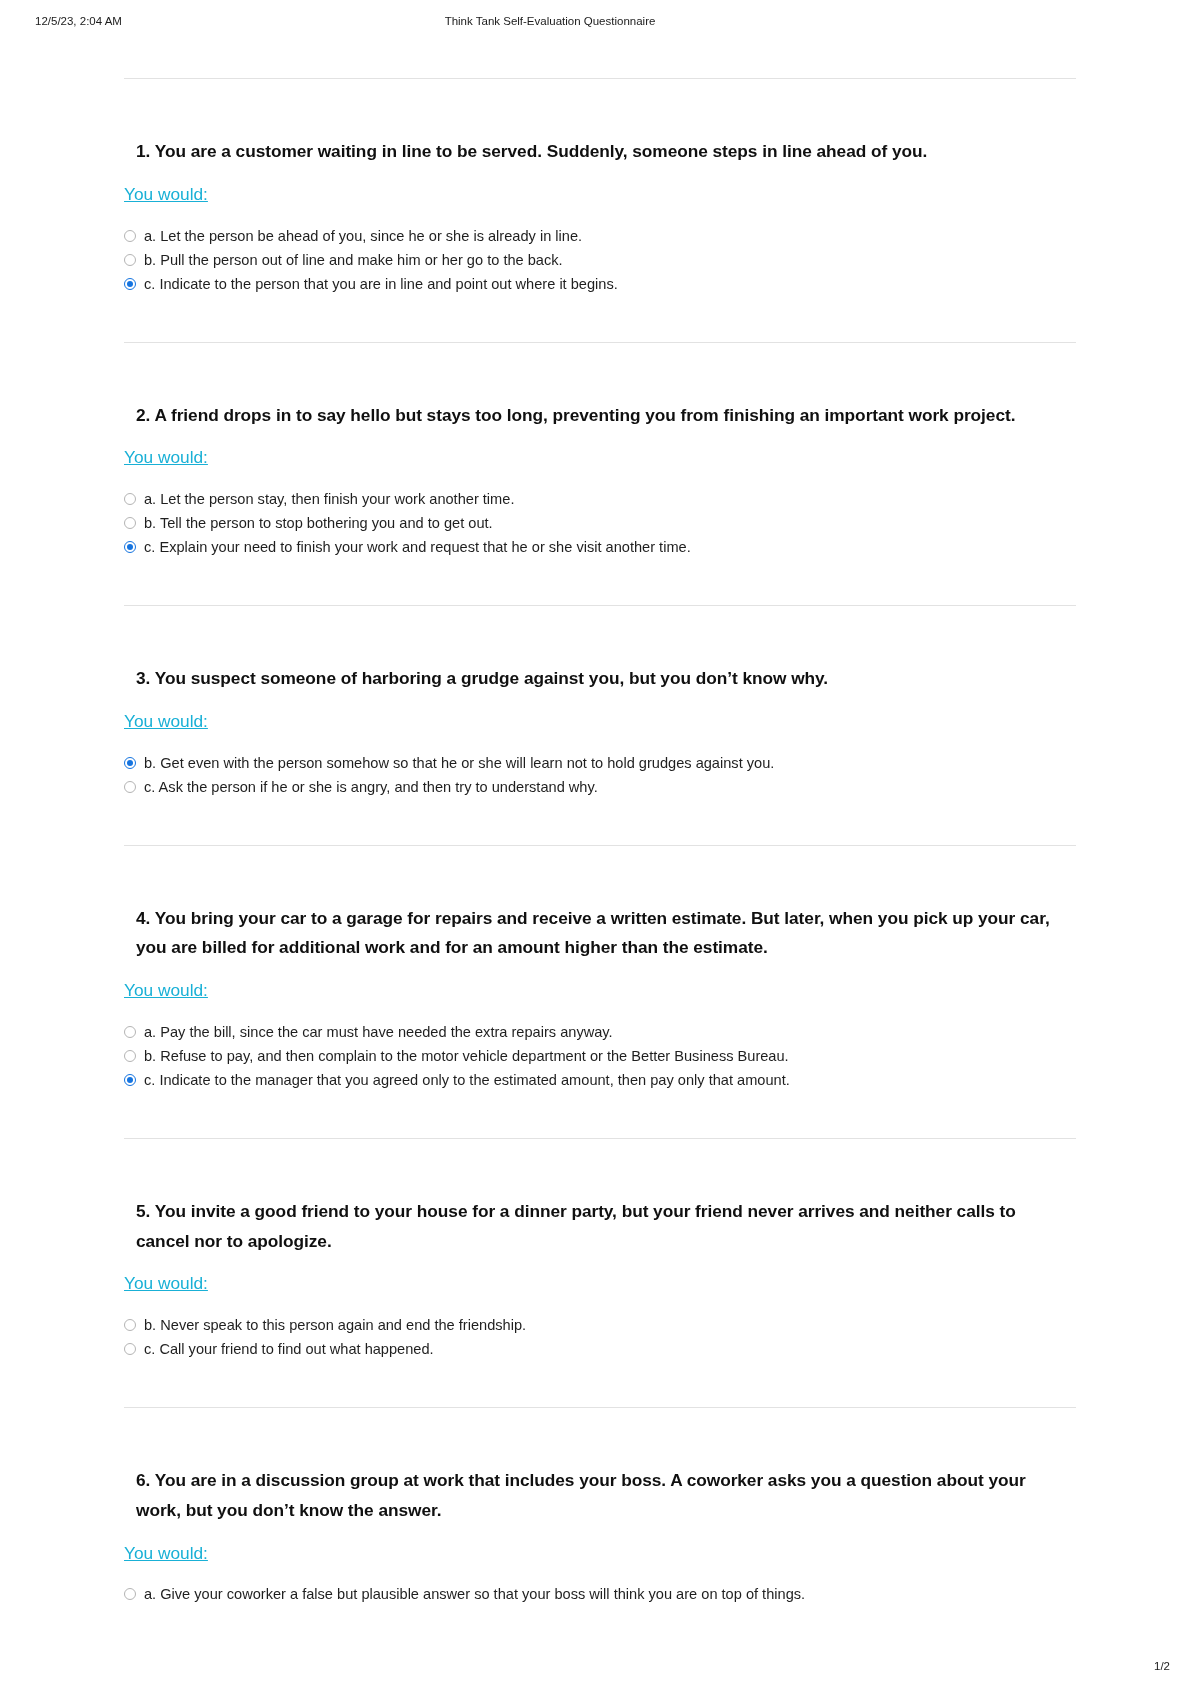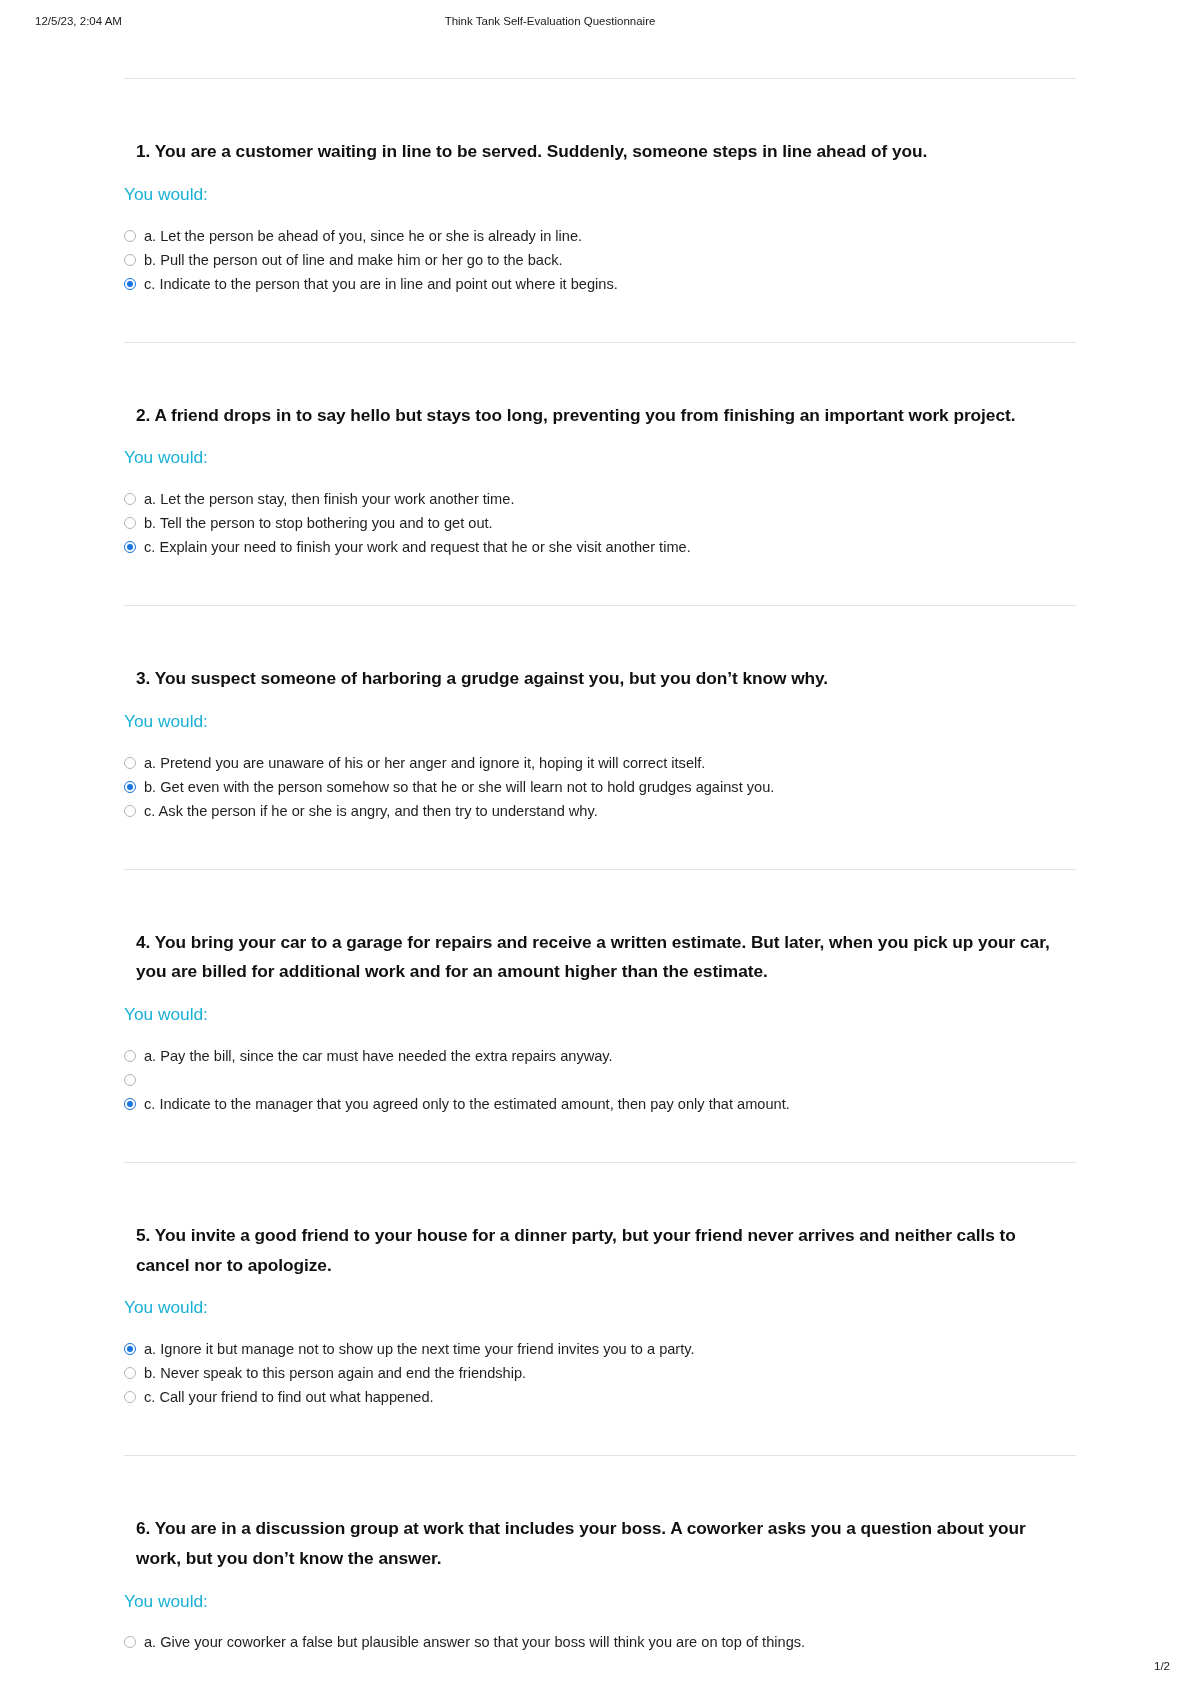--- a/index.html
+++ b/index.html
@@ -97,20 +97,21 @@
     margin: 12px;
   }
 
   .q-prompt {
     font-size: 17.3px;
     font-weight: normal;
     color: #19b0d6;
     line-height: 1.72;
     margin: 0;
     padding-top: 1px;
+    text-decoration: underline;
   }
 
   .options {
     padding-top: 14px;
   }
 
   .option-row {
     display: flex;
     align-items: flex-start;
     height: 24px;
@@ -201,60 +202,53 @@
               <span class="option-label">c. Explain your need to finish your work and request that he or she visit another time.</span>
             </div>
           </div>
         </div>
         <div class="rule"></div>
         <div class="question-block">
           <div class="q-title">3. You suspect someone of harboring a grudge against you, but you don’t know why.</div>
           <div class="q-prompt">You would:</div>
           <div class="options">
             <div class="option-row">
-              <span class="radio"></span>
-              <span class="option-label">a. Pretend you are unaware of his or her anger and ignore it, hoping it will correct itself.</span>
-            </div>
-            <div class="option-row">
               <span class="radio checked"></span>
               <span class="option-label">b. Get even with the person somehow so that he or she will learn not to hold grudges against you.</span>
             </div>
             <div class="option-row">
               <span class="radio"></span>
               <span class="option-label">c. Ask the person if he or she is angry, and then try to understand why.</span>
             </div>
           </div>
         </div>
         <div class="rule"></div>
         <div class="question-block">
           <div class="q-title">4. You bring your car to a garage for repairs and receive a written estimate. But later, when you pick up your car, you are billed for additional work and for an amount higher than the estimate.</div>
           <div class="q-prompt">You would:</div>
           <div class="options">
             <div class="option-row">
               <span class="radio"></span>
               <span class="option-label">a. Pay the bill, since the car must have needed the extra repairs anyway.</span>
             </div>
             <div class="option-row">
               <span class="radio"></span>
+              <span class="option-label">b. Refuse to pay, and then complain to the motor vehicle department or the Better Business Bureau.</span>
             </div>
             <div class="option-row">
               <span class="radio checked"></span>
               <span class="option-label">c. Indicate to the manager that you agreed only to the estimated amount, then pay only that amount.</span>
             </div>
           </div>
         </div>
         <div class="rule"></div>
         <div class="question-block">
           <div class="q-title">5. You invite a good friend to your house for a dinner party, but your friend never arrives and neither calls to cancel nor to apologize.</div>
           <div class="q-prompt">You would:</div>
           <div class="options">
-            <div class="option-row">
-              <span class="radio checked"></span>
-              <span class="option-label">a. Ignore it but manage not to show up the next time your friend invites you to a party.</span>
-            </div>
             <div class="option-row">
               <span class="radio"></span>
               <span class="option-label">b. Never speak to this person again and end the friendship.</span>
             </div>
             <div class="option-row">
               <span class="radio"></span>
               <span class="option-label">c. Call your friend to find out what happened.</span>
             </div>
           </div>
         </div>

